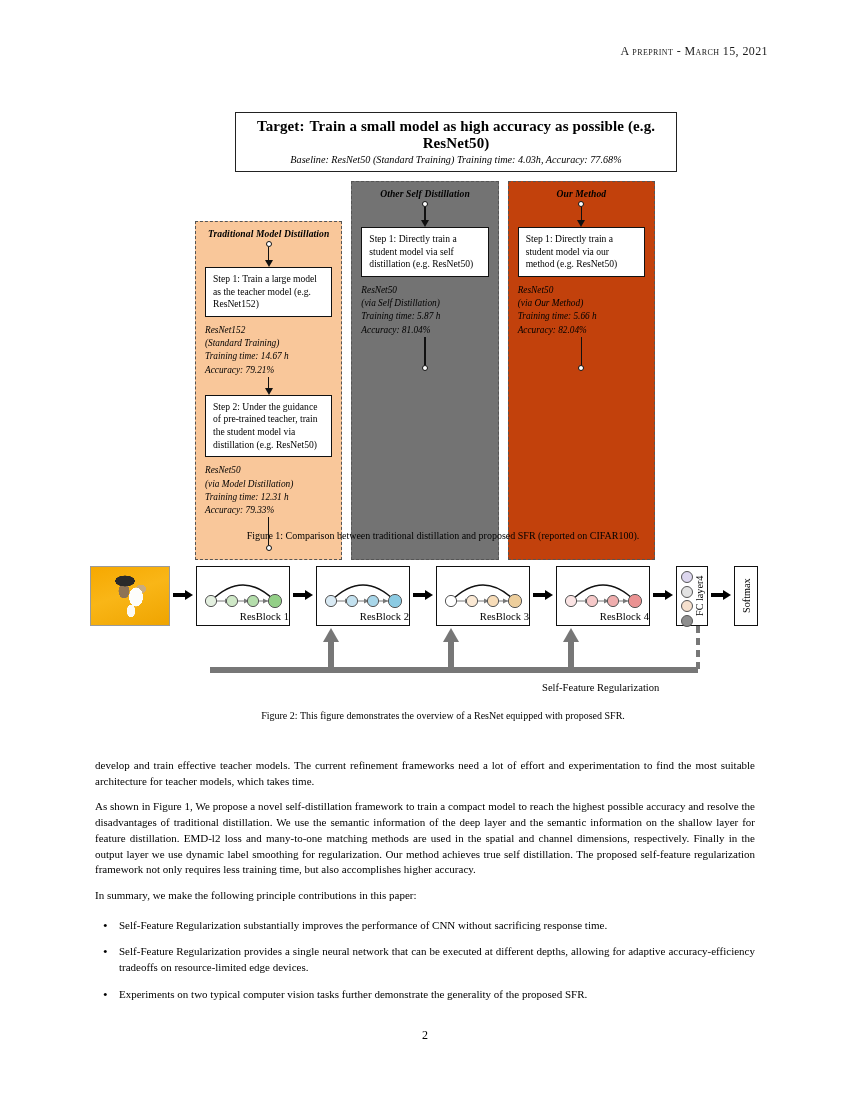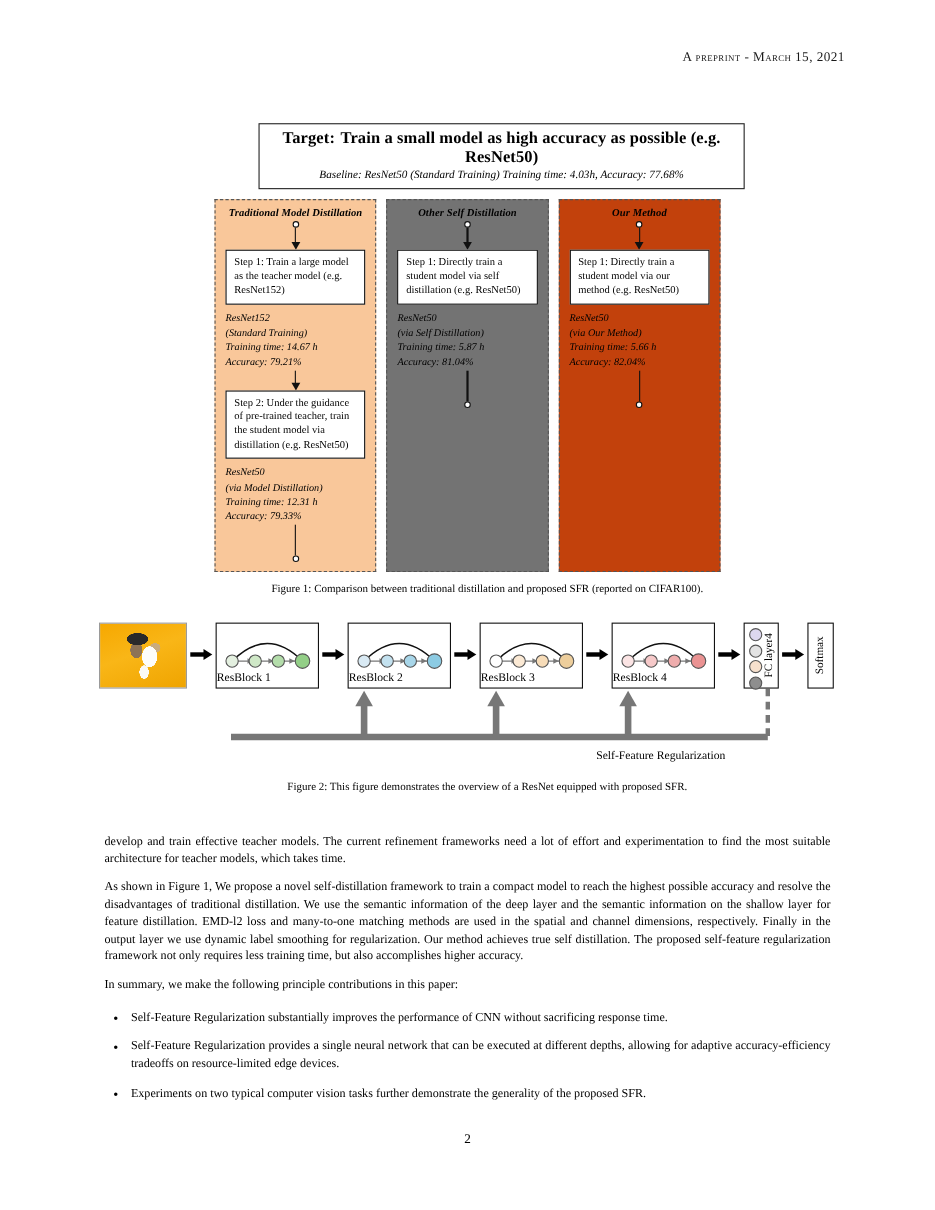--- a/index.html
+++ b/index.html
@@ -26,21 +26,21 @@
   .target-line1{font-size:15px;font-weight:bold;letter-spacing:.1px;}
   .target-line1 .lbl{margin-right:5px;}
   .target-line2{font-size:10.2px;font-style:italic;margin-top:2px;}
 
   .columns{display:flex;gap:9px;margin-top:9px;align-items:stretch;}
   .col{
     flex:1 1 0;border:1.4px dashed #555;
     padding:6px 9px 8px;position:relative;
     display:flex;flex-direction:column;
   }
-  .col-1{background:#f9c79a;min-height:275px;}
+  .col-1{background:#f9c79a;min-height:275px;margin-top:40px;}
   .col-2{background:#737373;min-height:275px;}
   .col-3{background:#c2410c;min-height:275px;}
   .col-title{
     text-align:center;font-size:9.6px;font-weight:bold;font-style:italic;
     margin-bottom:2px;letter-spacing:.1px;
   }
 
   .connector{display:flex;flex-direction:column;align-items:center;height:26px;}
   .dot-open{
     width:6px;height:6px;border:1.3px solid #111;border-radius:50%;
@@ -98,21 +98,21 @@
   .arrow-r .head{
     width:0;height:0;border-top:5.5px solid transparent;border-bottom:5.5px solid transparent;
     border-left:8px solid #000;margin-left:-1px;
   }
   .resblock{
     flex:none;width:92px;height:58px;border:1.6px solid #111;background:#fff;
     position:relative;
   }
   .resblock svg{position:absolute;left:0;top:0;}
   .rb-label{
-    position:absolute;bottom:3px;left:0;width:100%;text-align:left;font-size:10.6px;
+    position:absolute;bottom:3px;left:0;width:100%;text-align:right;font-size:10.6px;
   }
   .fc{
     flex:none;width:30px;height:58px;border:1.6px solid #111;background:#fff;
     position:relative;
   }
   .fc-dots{position:absolute;left:4px;top:4px;}
   .fc-dot{width:10px;height:10px;border:1px solid #555;border-radius:50%;margin-bottom:2.5px;}
   .fc-label{
     position:absolute;right:-1px;top:0;height:58px;width:18px;
     writing-mode:vertical-rl;transform:rotate(180deg);

